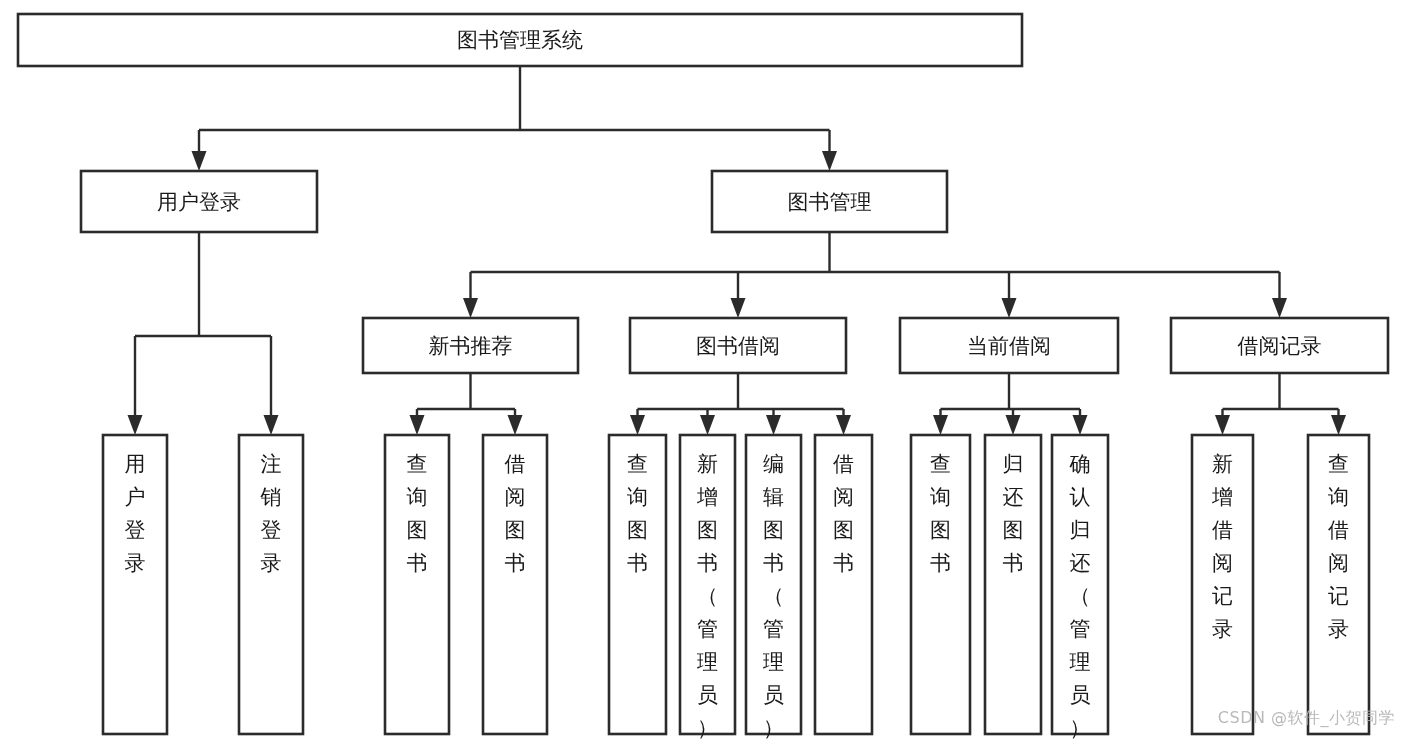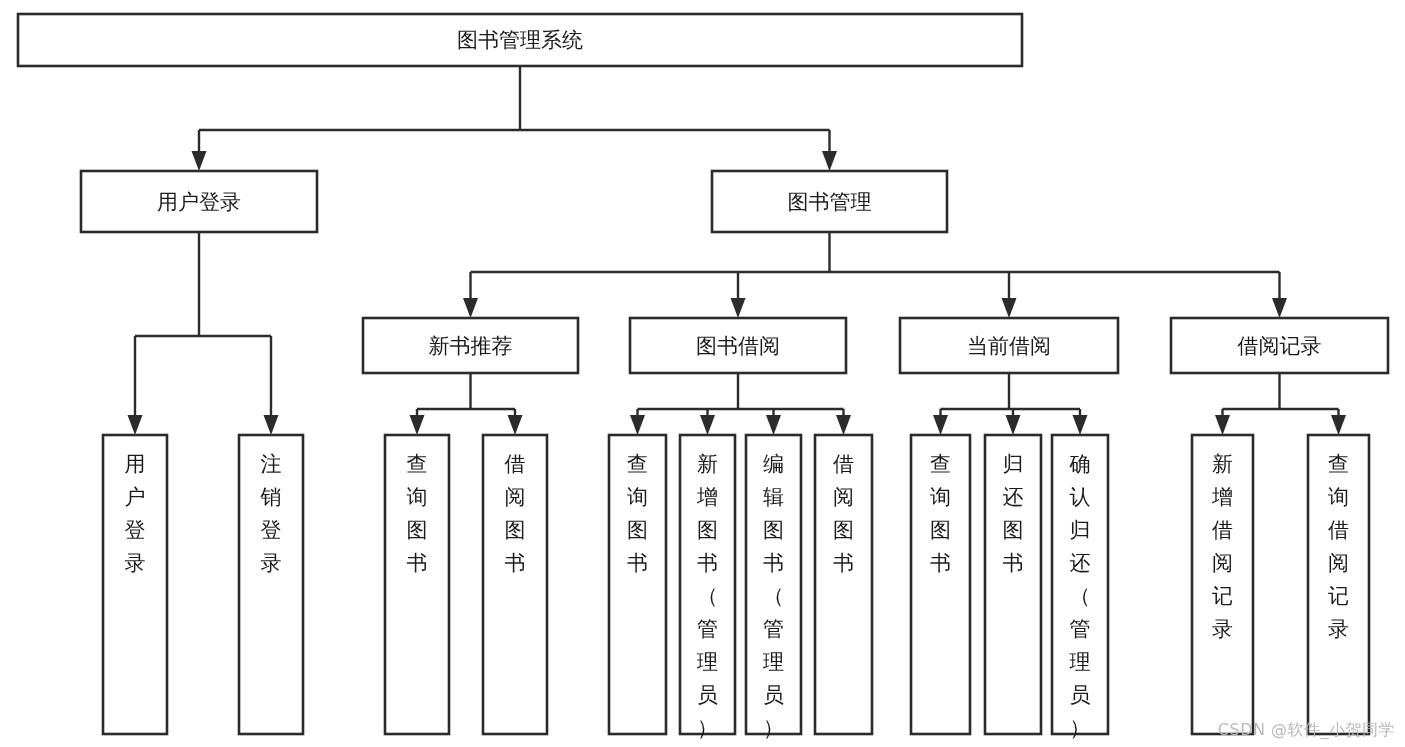--- a/index.html
+++ b/index.html
@@ -52,21 +52,21 @@
   }
   .node-label-v {
     font-family: "DejaVu Sans", "Liberation Sans", sans-serif;
     font-size: 21px;
     fill: #1a1a1a;
     text-anchor: middle;
   }
   .watermark {
     position: absolute;
     right: 10px;
-    bottom: 6px;
+    bottom: 18px;
     font-family: "DejaVu Sans", "Liberation Sans", sans-serif;
     font-size: 16px;
     color: #b9b9b9;
     white-space: nowrap;
     letter-spacing: 0.5px;
     user-select: none;
   }
 </style>
 </head>
 <body>

